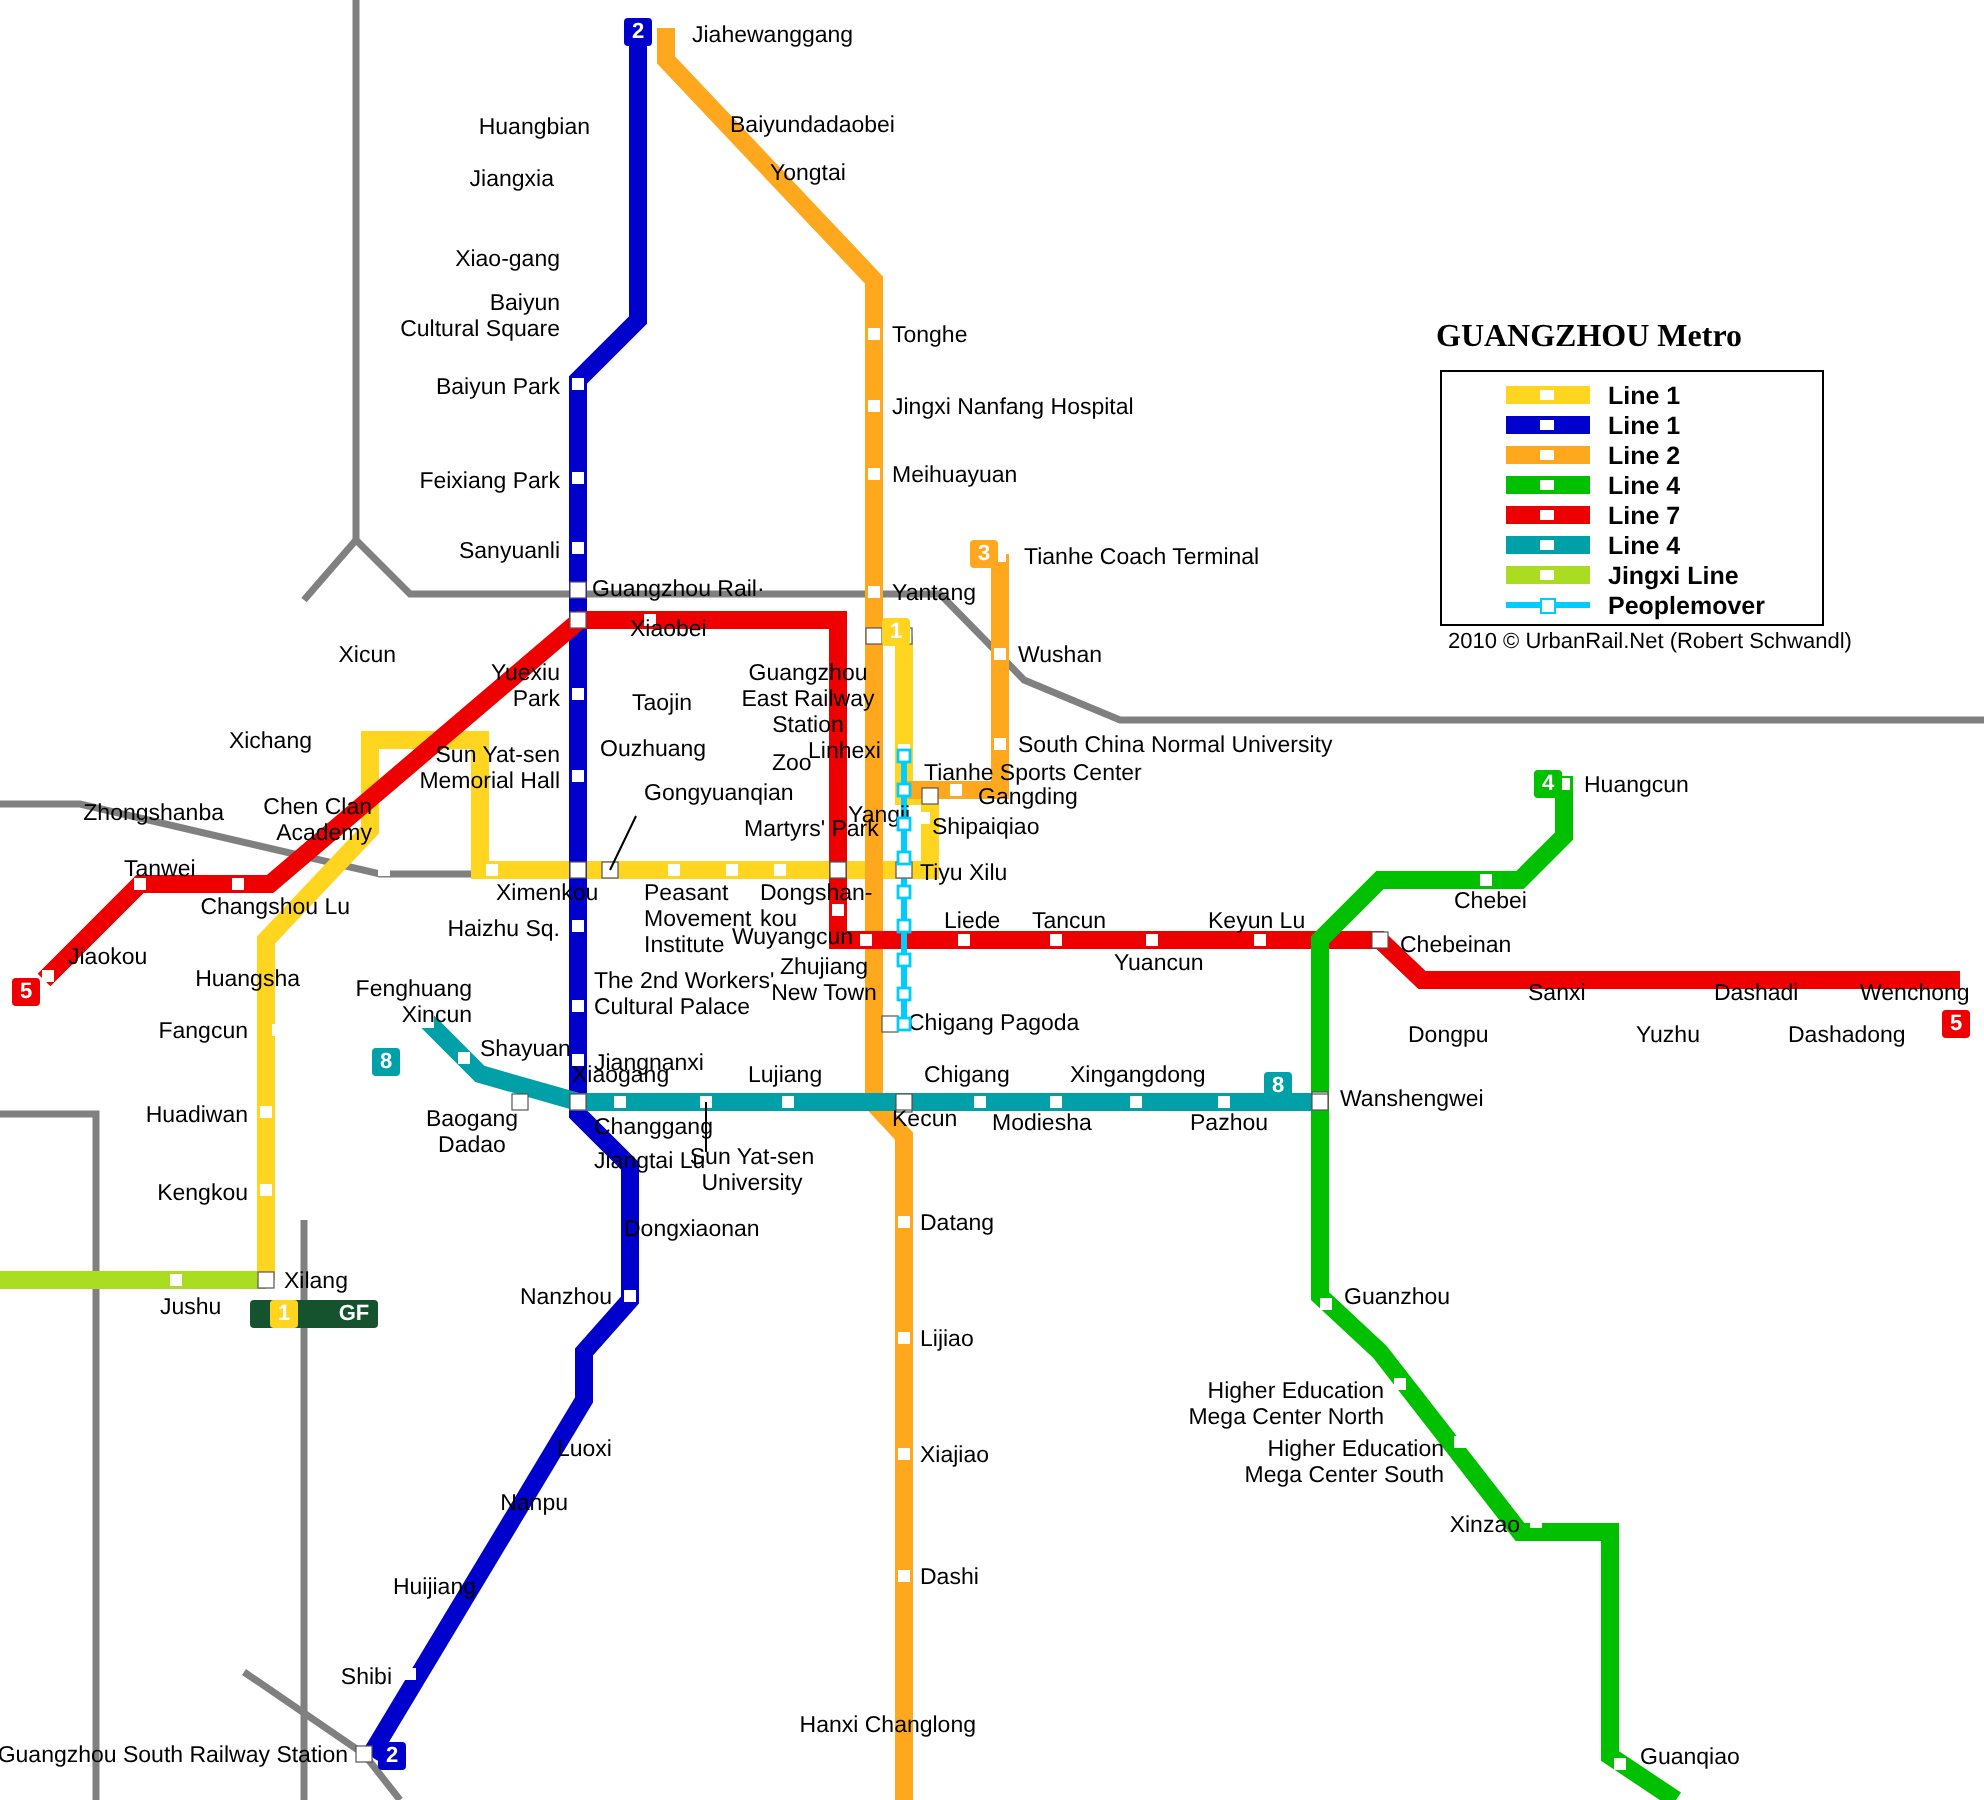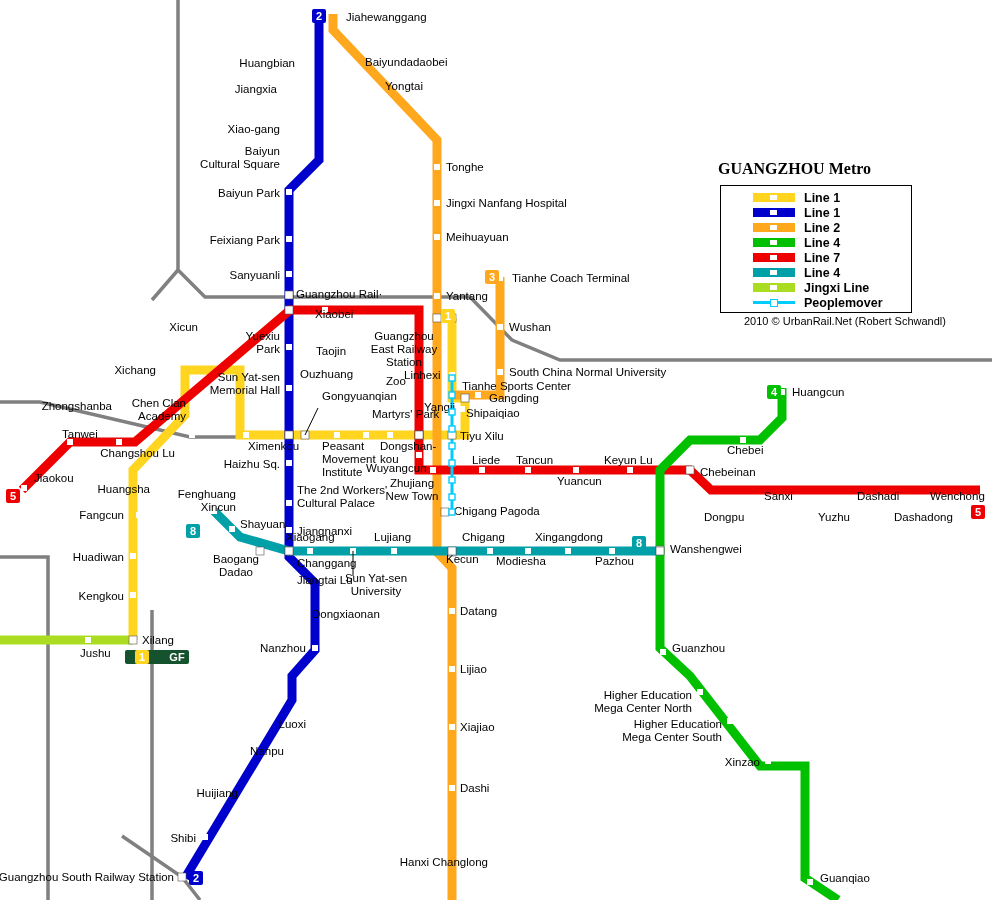--- a/index.html
+++ b/index.html
@@ -345,21 +345,21 @@
         </div>
         <div class="legend-row">
           <div class="legend-swatch pm" style="background: rgb(0, 204, 255);">
             <i></i>
           </div>
           <span class="legend-label">Peoplemover</span>
         </div>
       </div>
   </div>
 
-  <div class="copyright" style="left:744px; top:315px;">2010 © UrbanRail.Net (Robert Schwandl)</div>
+  <div class="copyright" style="left:724px; top:315px;">2010 © UrbanRail.Net (Robert Schwandl)</div>
 
   <div id="badge-layer">
       <div class="linebadge" style="left: 312px; top: 9px; background: rgb(0, 0, 204);">2</div>
       <div class="linebadge" style="left: 485px; top: 270px; background: rgb(255, 168, 30); color: rgb(255, 255, 255);">3</div>
       <div class="linebadge" style="left: 441px; top: 309px; background: rgb(255, 213, 32); color: rgb(255, 255, 255);">1</div>
       <div class="linebadge" style="left: 767px; top: 385px; background: rgb(0, 192, 0);">4</div>
       <div class="linebadge" style="left: 6px; top: 489px; background: rgb(238, 0, 0);">5</div>
       <div class="linebadge" style="left: 971px; top: 505px; background: rgb(238, 0, 0);">5</div>
       <div class="linebadge" style="left: 186px; top: 524px; background: rgb(0, 160, 168);">8</div>
       <div class="linebadge" style="left: 632px; top: 536px; background: rgb(0, 160, 168);">8</div>

